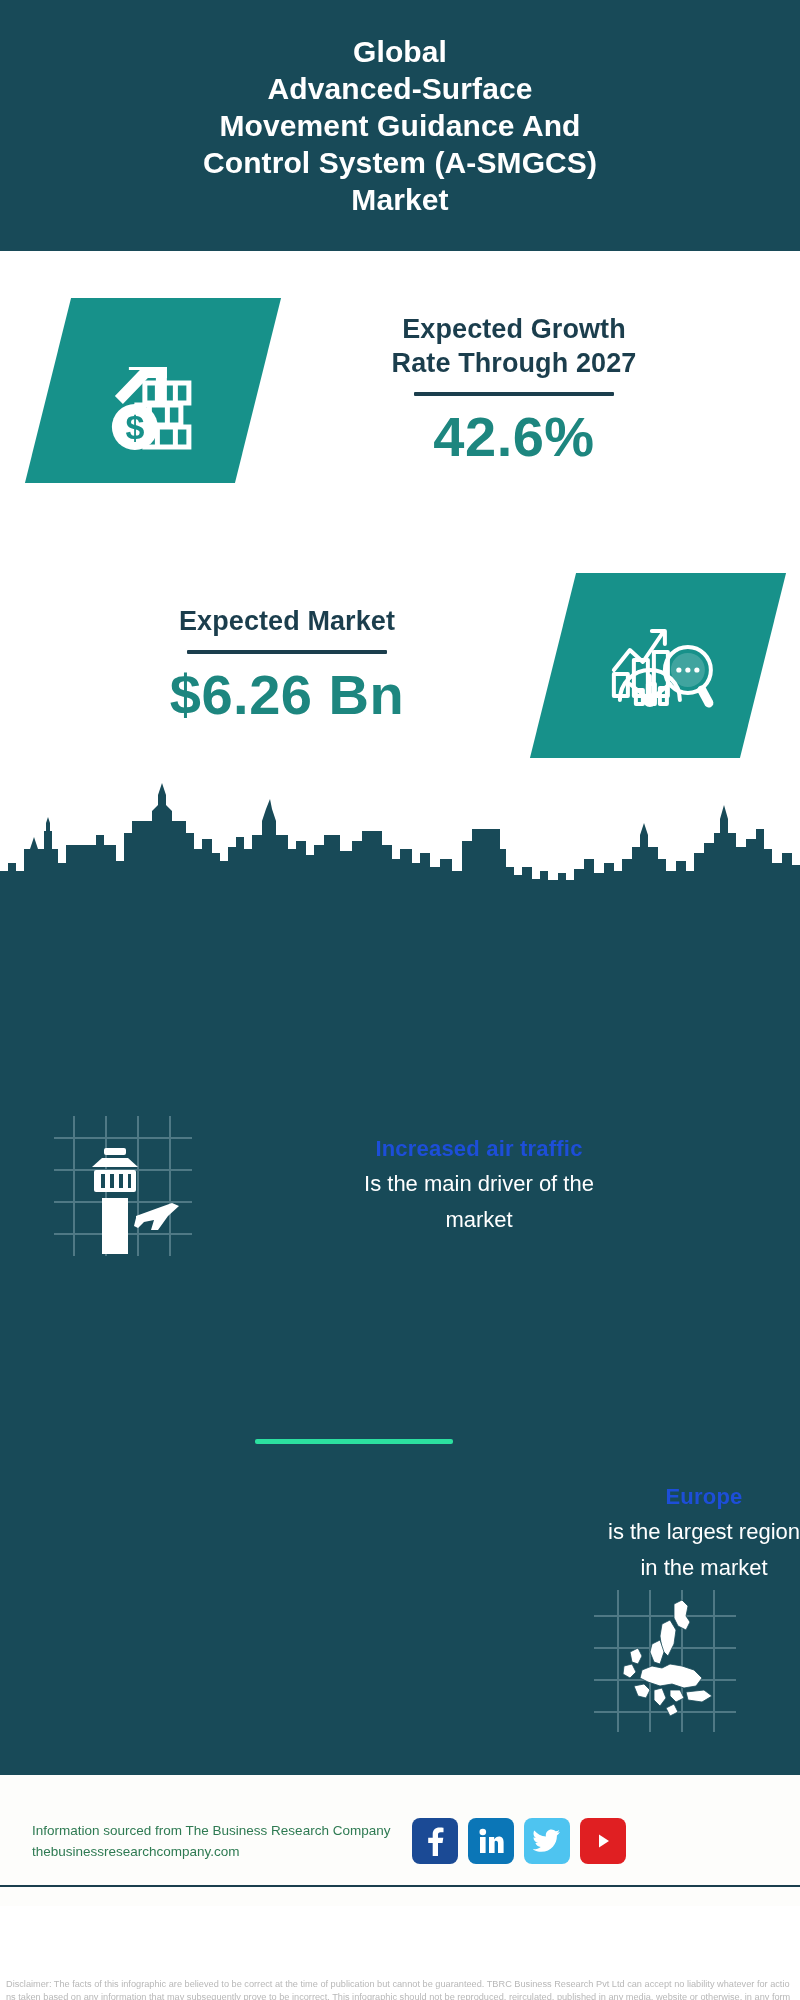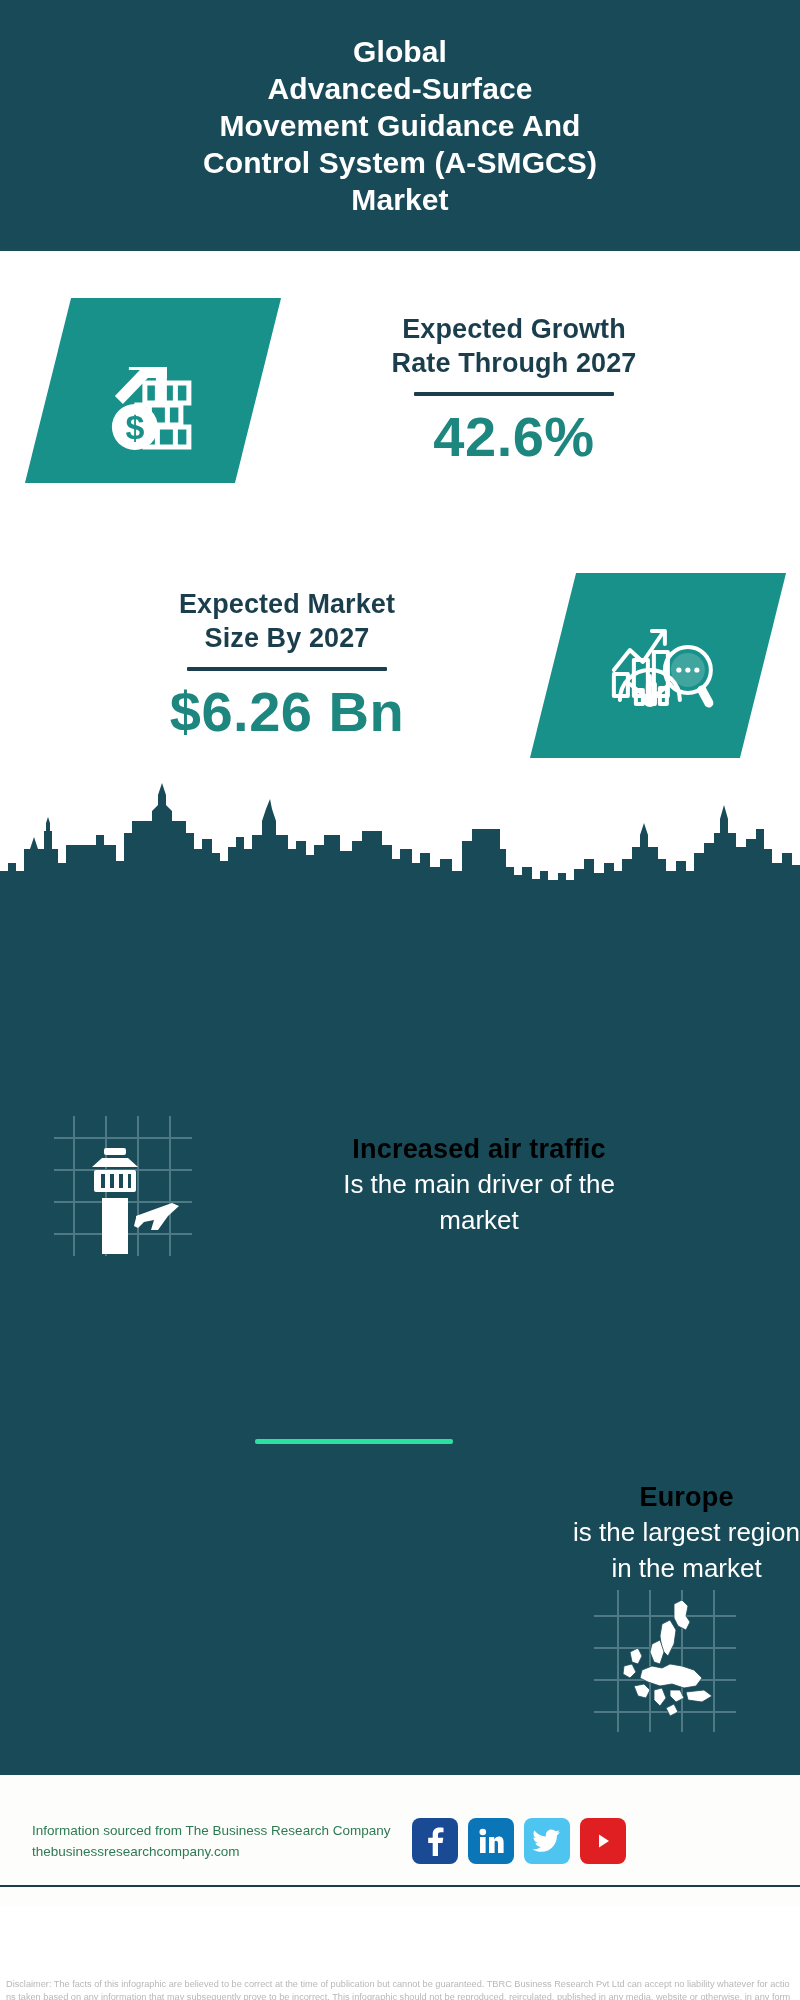--- a/index.html
+++ b/index.html
@@ -69,24 +69,24 @@
   .driver{
     position:absolute;left:0;top:1105px;width:800px;height:160px;
     display:flex;align-items:center;
   }
   .grid-ico{
     width:150px;height:150px;position:relative;flex:none;margin-left:48px;
   }
   .grid-ico svg{display:block;}
   .driver-text{flex:1;text-align:center;padding-right:40px;}
   .accent-head{
-    color:#000000;font-weight:bold;font-size:27px;line-height:34px;letter-spacing:0.2px;
+    color:#1d4ed8;font-weight:bold;font-size:22px;line-height:34px;letter-spacing:0.2px;
   }
   .white-sub{
-    color:#ffffff;font-size:26px;line-height:36px;font-weight:400;
+    color:#ffffff;font-size:22px;line-height:36px;font-weight:400;
   }
 
   
   .green-divider{
     position:absolute;left:255px;top:1439px;width:198px;height:5px;
     background:#2ce0a0;border-radius:2px;
   }
 
   
   .region{
@@ -175,21 +175,20 @@
       </div>
       <div class="stat-rule"></div>
       <div class="stat-value">42.6%</div>
     </div>
   </div>
 
   <div class="stat stat2">
     <div class="stat-text">
       <div class="stat-label">
         <div>Expected Market</div>
-        <div>Size By 2027</div>
       </div>
       <div class="stat-rule"></div>
       <div class="stat-value">$6.26 Bn</div>
     </div>
     <div class="para">
       <span class="ico">
         <svg width="124" height="124" viewBox="0 0 124 124">
           <g fill="none" stroke="#ffffff" stroke-width="4" stroke-linecap="round" stroke-linejoin="round">
 
             <polyline points="18,66 34,46 47,58 66,30"></polyline>

